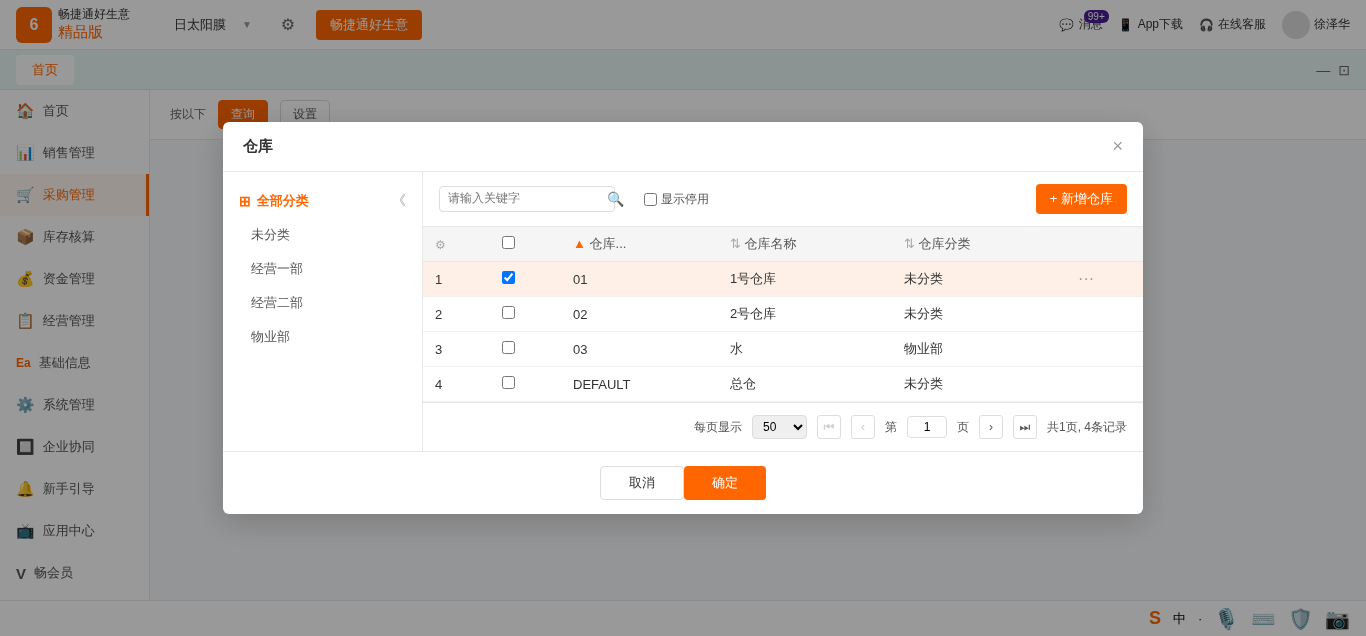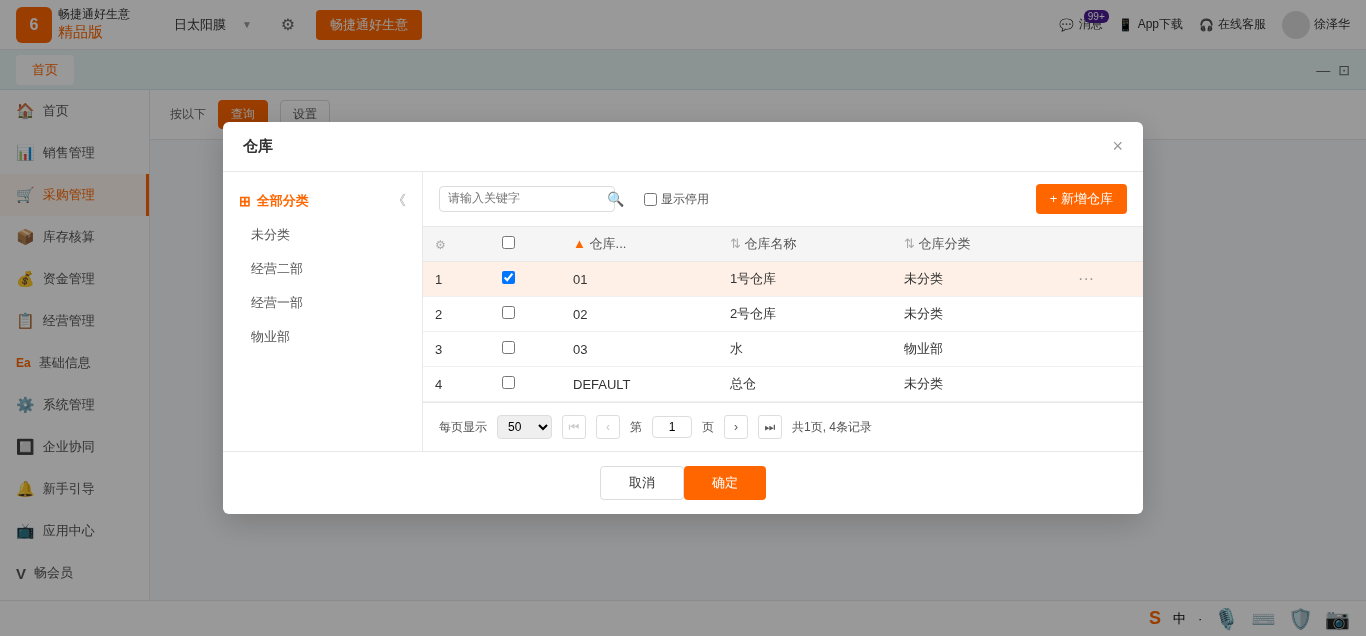--- a/index.html
+++ b/index.html
@@ -358,21 +358,21 @@
       border-bottom: 1px solid #f0f0f0;
       color: #333;
     }
     tr.highlighted { background: #fef0e6; }
     .th-icon { color: #aaa; font-size: 12px; }
 
     
     .pagination {
       display: flex;
       align-items: center;
-      justify-content: flex-start;
+      justify-content: flex-end;
       gap: 10px;
       padding: 12px 16px;
       border-top: 1px solid #e8e8e8;
       font-size: 12px;
       color: #555;
     }
     .page-select {
       border: 1px solid #ddd;
       border-radius: 4px;
       padding: 3px 6px;
@@ -583,24 +583,24 @@
       <div class="left-panel">
         <div class="category-header">
           <span class="grid-icon">⊞</span>
           <span>全部分类</span>
           <button class="collapse-btn">《</button>
         </div>
         <div class="category-item">
           <span>未分类</span>
         </div>
         <div class="category-item">
-          <span>经营二部</span>
+          <span>经营一部</span>
         </div>
         <div class="category-item">
-          <span>经营一部</span>
+          <span>经营二部</span>
         </div>
         <div class="category-item">
           <span>物业部</span>
         </div>
       </div>
 
       <div class="right-panel">
 
         <div class="table-toolbar">
           <div class="search-box">

